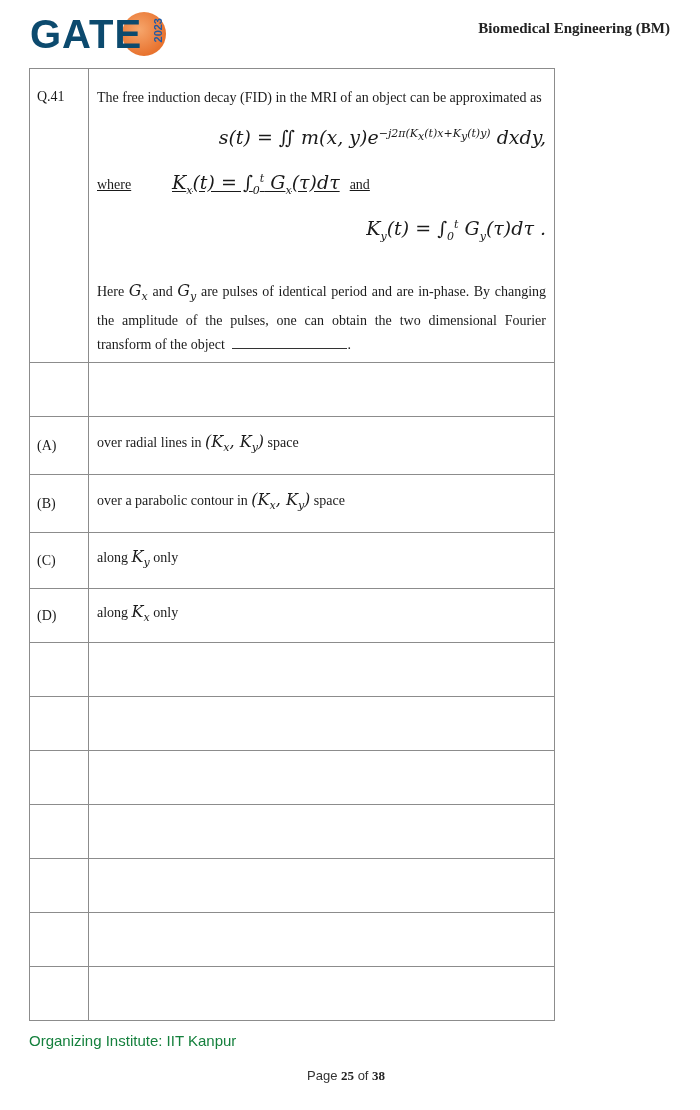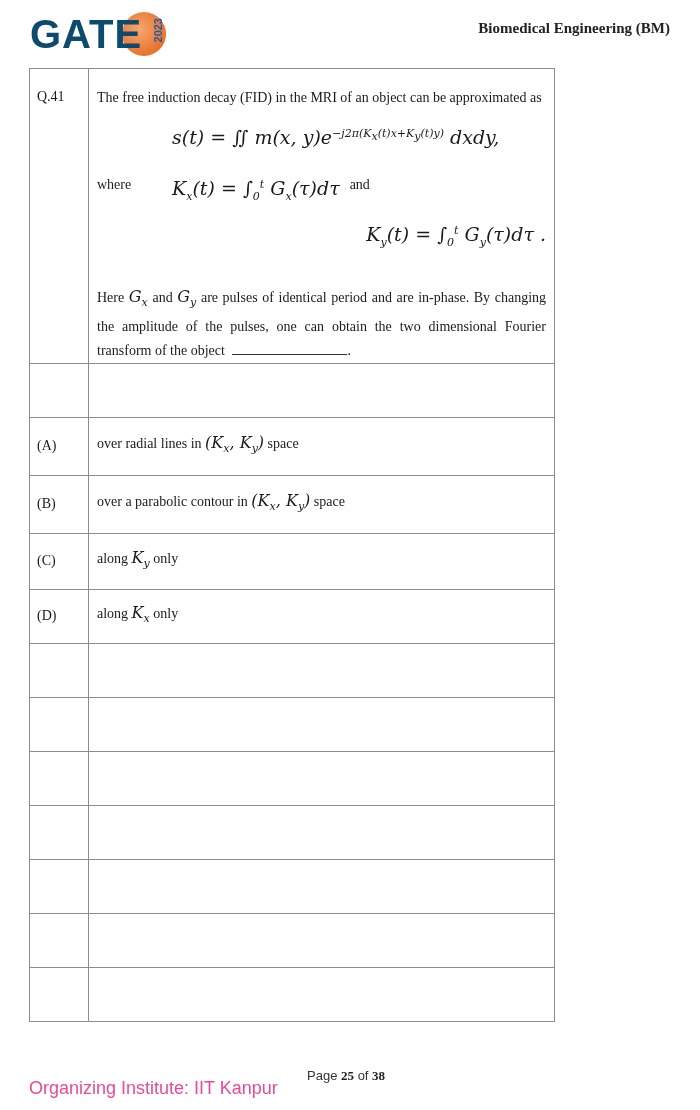--- a/index.html
+++ b/index.html
@@ -9,32 +9,32 @@
   .logo-globe { position:absolute; left:92px; top:2px; width:44px; height:44px; border-radius:50%; background:radial-gradient(circle at 40% 40%, #f6a66c, #e8732f 70%); z-index:1; }
   .logo-year { position:absolute; left:122px; top:8px; font-family:"Liberation Sans", sans-serif; font-weight:bold; font-size:11px; color:#1f5aa6; writing-mode:vertical-rl; transform:rotate(180deg); z-index:3; }
   .subject { position:absolute; right:30px; top:20px; font-weight:bold; font-size:15px; color:#222; }
   .sheet { position:absolute; left:29px; top:68px; width:526px; border-collapse:collapse; }
   .sheet td { border:1.5px solid #8c8c8c; vertical-align:top; padding:0; }
   .sheet td.num { width:59px; font-size:14px; padding:20px 0 0 7px; box-sizing:border-box; }
   .sheet td.body { padding:20px 8px 0 8px; font-size:14px; line-height:18px; }
   .optrow td { vertical-align:middle; }
   .optrow td.num, .optrow td.body { padding-top:0; }
   .eq { font-family:"DejaVu Serif", serif; font-style:italic; font-size:19px; }
-  .eq-main { margin:18px 0 0 75px; }
-  .eq-row { display:flex; align-items:flex-start; margin-top:30px; }
+  .eq-main { margin:18px 0 0 75px;text-align:right; }
+  .eq-row { display:flex; align-items:center; margin-top:24px;text-decoration:underline; }
   .where { width:75px; font-size:14px; }
   .and { font-size:14px; font-style:normal; margin-left:10px; font-family:"Liberation Serif", serif; }
   .eq-row2 { margin:16px 0 8px 75px;text-align:right; }
   .para { margin-top:32px; font-size:14px; line-height:24px; text-align:justify; }
   .mvar { font-family:"DejaVu Serif", serif; font-style:italic; font-size:16px; }
   sub, sup { font-size:11px; }
   .blank { display:inline-block; width:115px; border-bottom:1px solid #333; margin-left:4px; }
   .footer-page { position:absolute; left:307px; top:1068px; font-family:"Liberation Sans", sans-serif; font-size:13px; color:#333; }
   .footer-page b { color:#222;font-family:Liberation Serif, serif; }
-  .footer-org { position:absolute; left:29px; top:1078px; font-family:"Liberation Sans", sans-serif; font-size:18px; color:#ec4899; }
+  .footer-org { position:absolute; left:29px; top:1032px; font-family:"Liberation Sans", sans-serif; font-size:15px; color:#15803d; }
 </style>
 </head>
 <body>
 
 <div class="logo">
   <div class="logo-globe"></div>
   <span class="logo-text">GATE</span>
   <span class="logo-year">2023</span>
 </div>
 <div class="subject">Biomedical Engineering (BM)</div>

